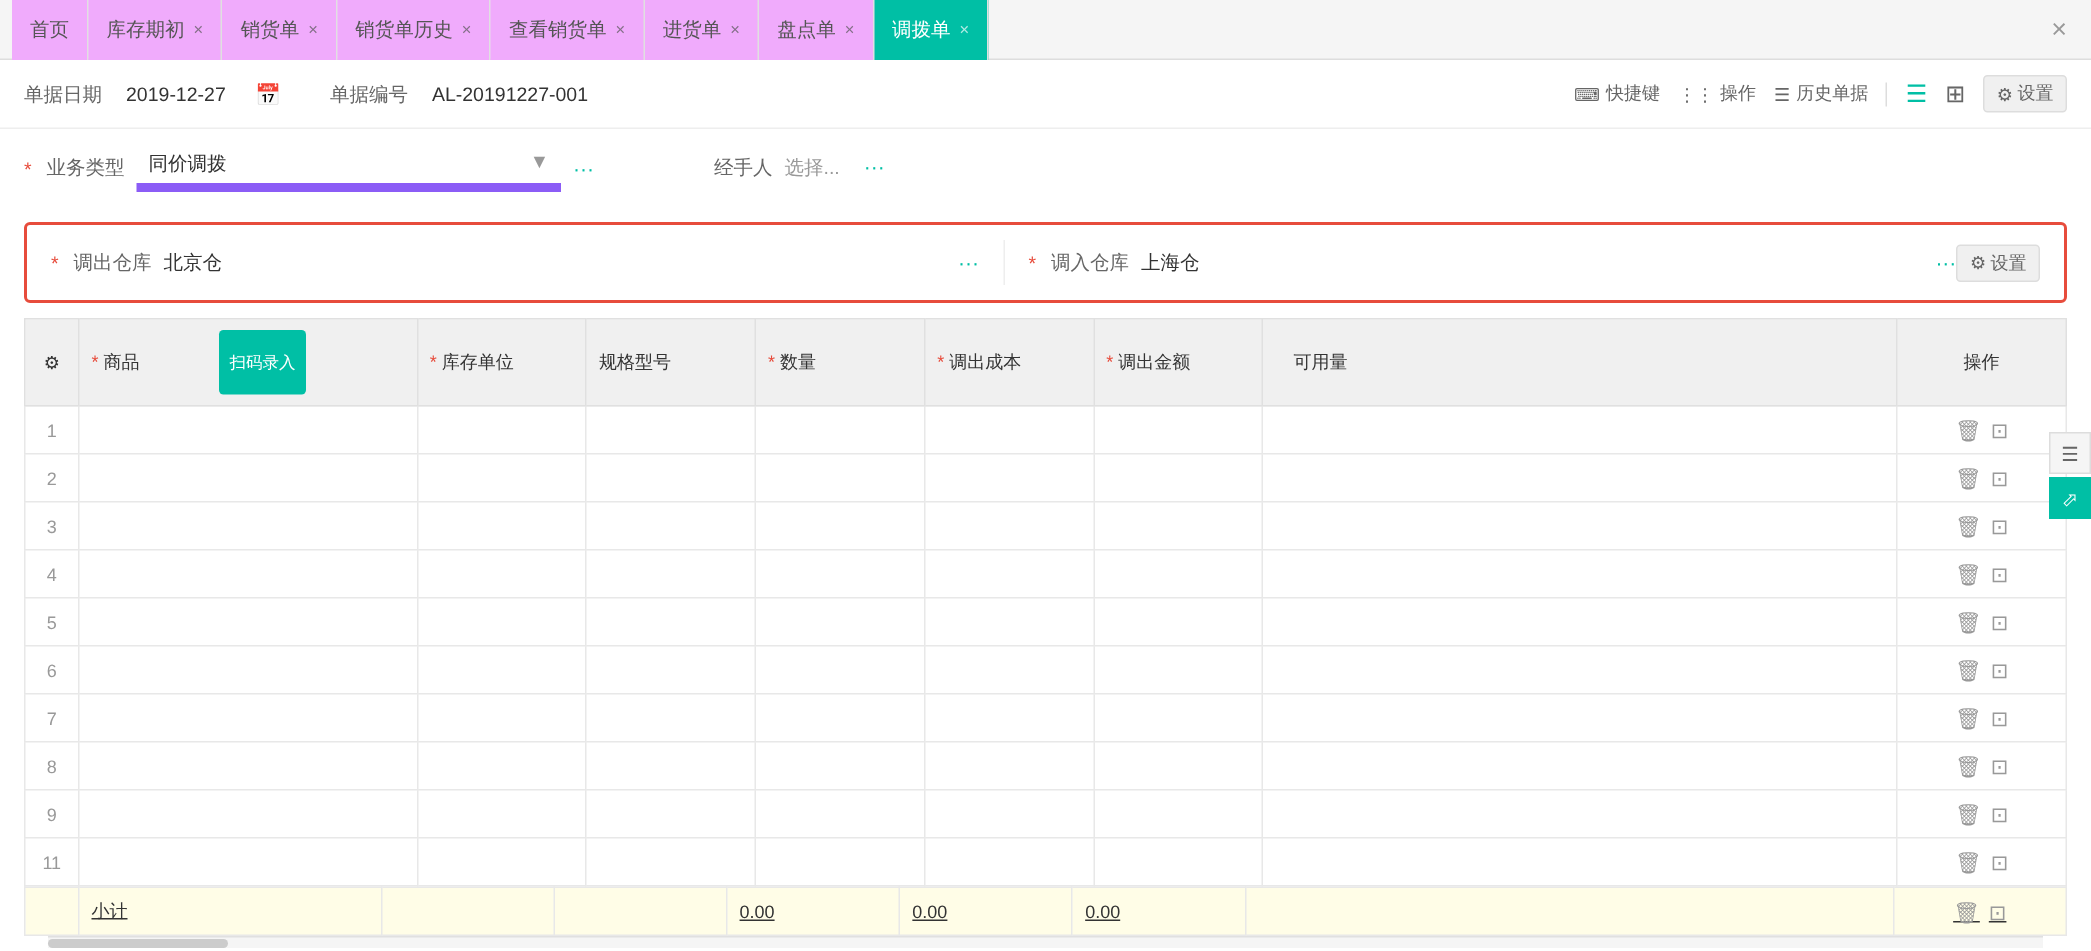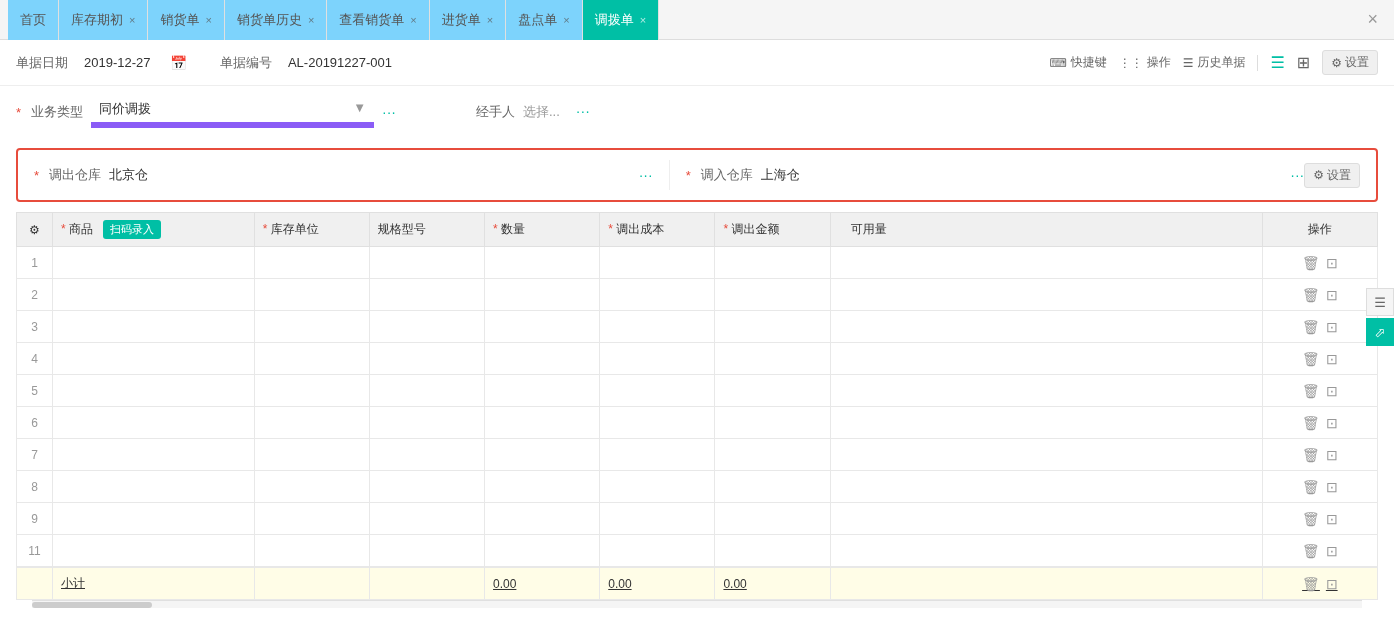--- a/index.html
+++ b/index.html
@@ -6,21 +6,21 @@
     body { font-family: 'Microsoft YaHei', Arial, sans-serif; font-size: 13px; color: #333; background: #fff; width: 1394px; min-height: 634px; overflow: hidden; }
     
     
     .tab-bar {
       display: flex; align-items: center; background: #f5f5f5; border-bottom: 1px solid #ddd;
       height: 40px; padding: 0 8px;
     }
     .tab-item {
       display: flex; align-items: center; padding: 0 12px; height: 40px; cursor: pointer;
       font-size: 13px; color: #555; border-right: 1px solid #e0e0e0; white-space: nowrap;
-      background: #7dd3fc;
+      background: #f0abfc;
     }
     .tab-item.active {
       background: #00bfa5; color: #fff; font-weight: 500;
     }
     .tab-item .close-btn {
       margin-left: 6px; font-size: 11px; opacity: 0.7; cursor: pointer;
     }
     .tab-item.active .close-btn { color: #fff; }
     .tab-close-global {
       margin-left: auto; font-size: 18px; color: #999; cursor: pointer; padding: 0 8px;
@@ -80,21 +80,21 @@
     .data-table thead th .req { color: #e74c3c; }
     .data-table tbody td {
       border: 1px solid #e8e8e8; padding: 6px 8px; height: 32px; color: #333;
     }
     .data-table tbody td.row-num { color: #999; text-align: center; width: 36px; }
     .data-table .subtotal-row td { background: #fffde7; font-weight: normal; }
     .op-icons { display: flex; gap: 6px; justify-content: center; align-items: center; }
     .op-icon { color: #999; cursor: pointer; font-size: 14px; }
     .scan-btn {
       background: #00bfa5; color: #fff; border: none; border-radius: 3px;
-      padding: 2px 7px; font-size: 11px; cursor: pointer; white-space: nowrap;
+      padding: 14px 7px; font-size: 11px; cursor: pointer; white-space: nowrap; margin-left: 43px;
     }
     
     
     .right-panel {
       position: fixed; right: 0; top: 50%; transform: translateY(-50%);
       display: flex; flex-direction: column; gap: 2px;
     }
     .right-btn {
       width: 28px; height: 28px; background: #f5f5f5; border: 1px solid #ddd;
       display: flex; align-items: center; justify-content: center;

